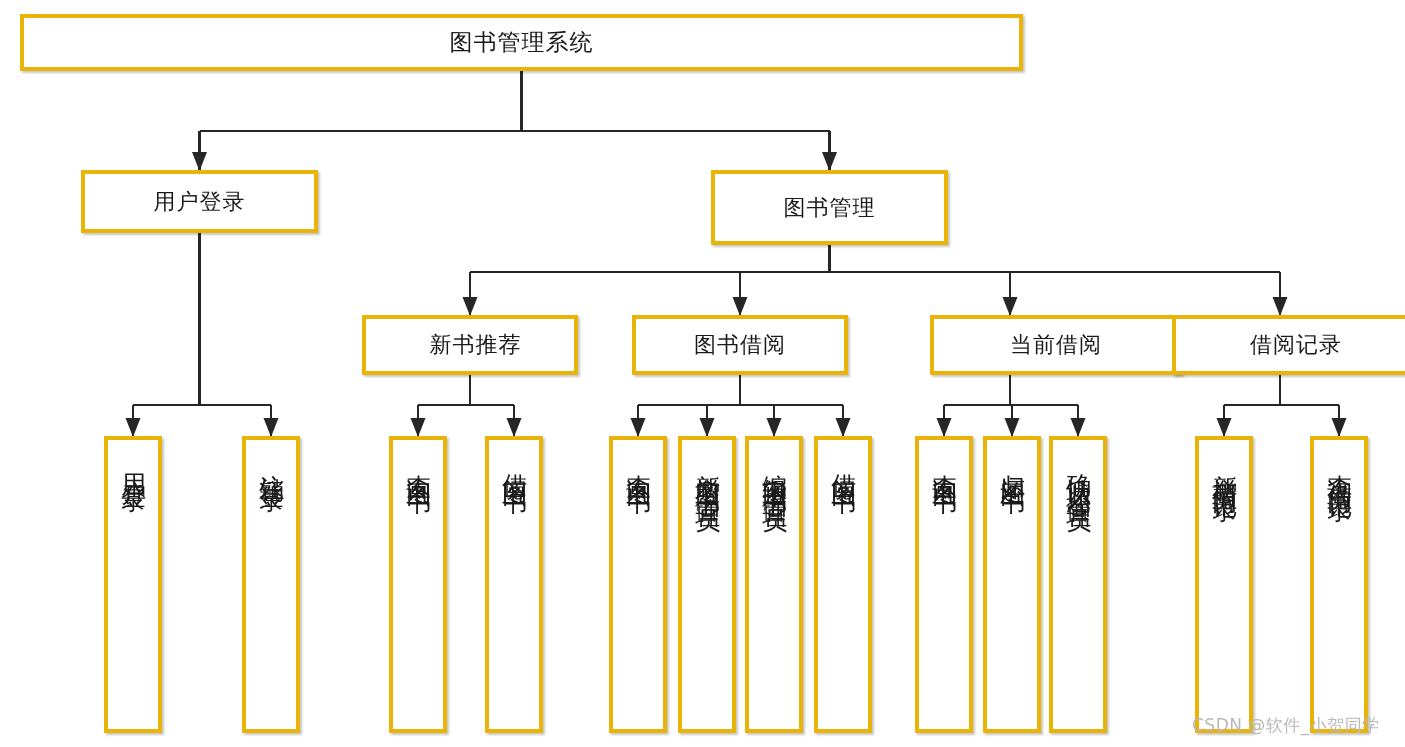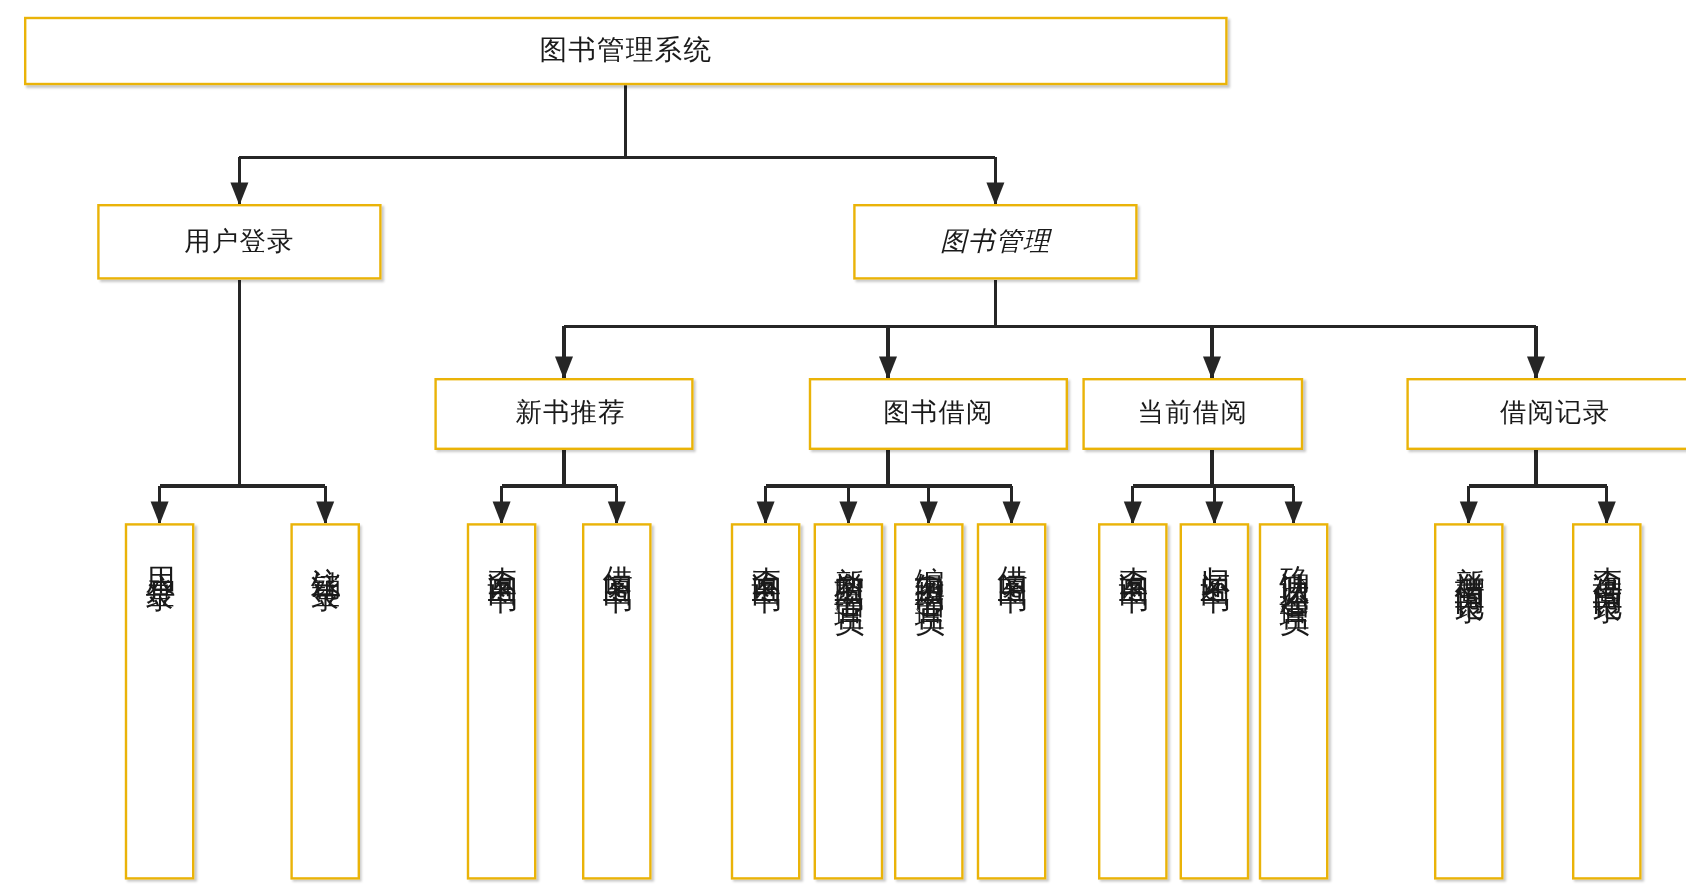--- a/index.html
+++ b/index.html
@@ -23,21 +23,21 @@
     left: 0;
     top: 0;
     width: 1405px;
     height: 747px;
     pointer-events: none;
   }
   .node {
     position: absolute;
     box-sizing: border-box;
     background: #ffffff;
-    border: 2px solid #eab308;
+    border: 4px solid #eab308;
     box-shadow: 2px 2px 2px rgba(0,0,0,0.22);
     display: flex;
     align-items: center;
     justify-content: center;
     color: #1a1a1a;
     z-index: 2;
   }
   .node-label {
     display: block;
     text-align: center;
@@ -135,30 +135,30 @@
       <line x1="1339" y1="405" x2="1339" y2="436" stroke="#262626" stroke-width="2.6" shape-rendering="crispEdges"></line>
       <polygon points="1331.5,418 1346.5,418 1339,437" fill="#262626"></polygon>
     </svg>
   <div id="node-layer">
       <div class="node horizontal root" style="left: 20px; top: 14px; width: 1003px; height: 57px;">
         <span class="node-label">图书管理系统</span>
       </div>
       <div class="node horizontal" style="left: 81px; top: 170px; width: 237px; height: 63px;">
         <span class="node-label">用户登录</span>
       </div>
-      <div class="node horizontal" style="left: 711px; top: 170px; width: 237px; height: 63px; font-style: italic;">
+      <div class="node horizontal" style="left: 711px; top: 170px; width: 237px; height: 75px;">
         <span class="node-label">图书管理</span>
       </div>
       <div class="node horizontal" style="left: 362px; top: 315px; width: 216px; height: 60px; padding-left: 11px;">
         <span class="node-label">新书推荐</span>
       </div>
-      <div class="node horizontal" style="left: 632px; top: 315px; width: 216px; height: 60px; margin-left: 42px;">
+      <div class="node horizontal" style="left: 632px; top: 315px; width: 216px; height: 60px;">
         <span class="node-label">图书借阅</span>
       </div>
-      <div class="node horizontal" style="left: 902px; top: 315px; width: 184px; height: 60px;">
+      <div class="node horizontal" style="left: 930px; top: 315px; width: 252px; height: 60px;">
         <span class="node-label">当前借阅</span>
       </div>
       <div class="node horizontal" style="left: 1172px; top: 315px; width: 248px; height: 60px;">
         <span class="node-label">借阅记录</span>
       </div>
       <div class="node vertical" style="left: 104px; top: 436px; width: 58px; height: 297px;">
         <span class="node-label">用户登录</span>
       </div>
       <div class="node vertical" style="left: 242px; top: 436px; width: 58px; height: 297px;">
         <span class="node-label">注销登录</span>
@@ -190,13 +190,14 @@
       <div class="node vertical" style="left: 1049px; top: 436px; width: 58px; height: 297px;">
         <span class="node-label">确认归还（管理员）</span>
       </div>
       <div class="node vertical" style="left: 1195px; top: 436px; width: 58px; height: 297px;">
         <span class="node-label">新增借阅记录</span>
       </div>
       <div class="node vertical" style="left: 1310px; top: 436px; width: 58px; height: 297px;">
         <span class="node-label">查询借阅记录</span>
       </div>
     </div>
+  <div class="watermark">CSDN @软件_小贺同学</div>
 </div>
 
 </body></html>

